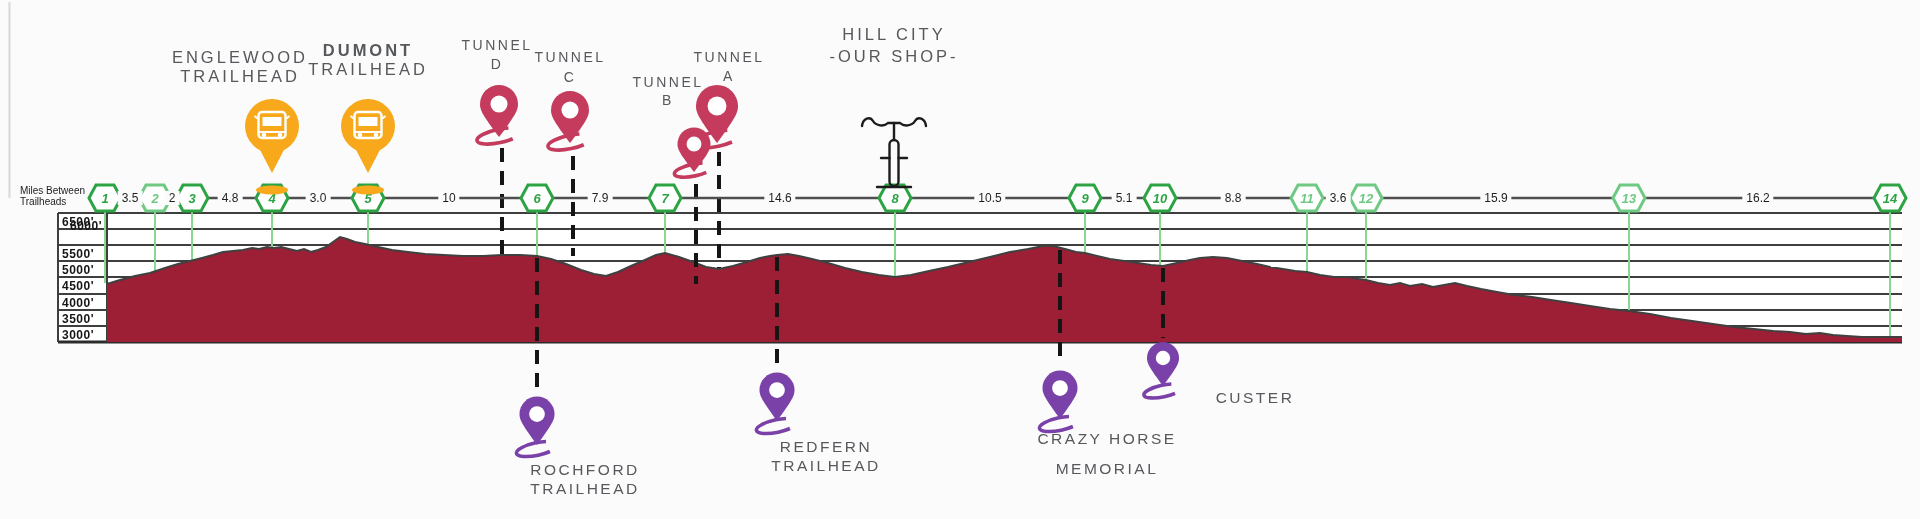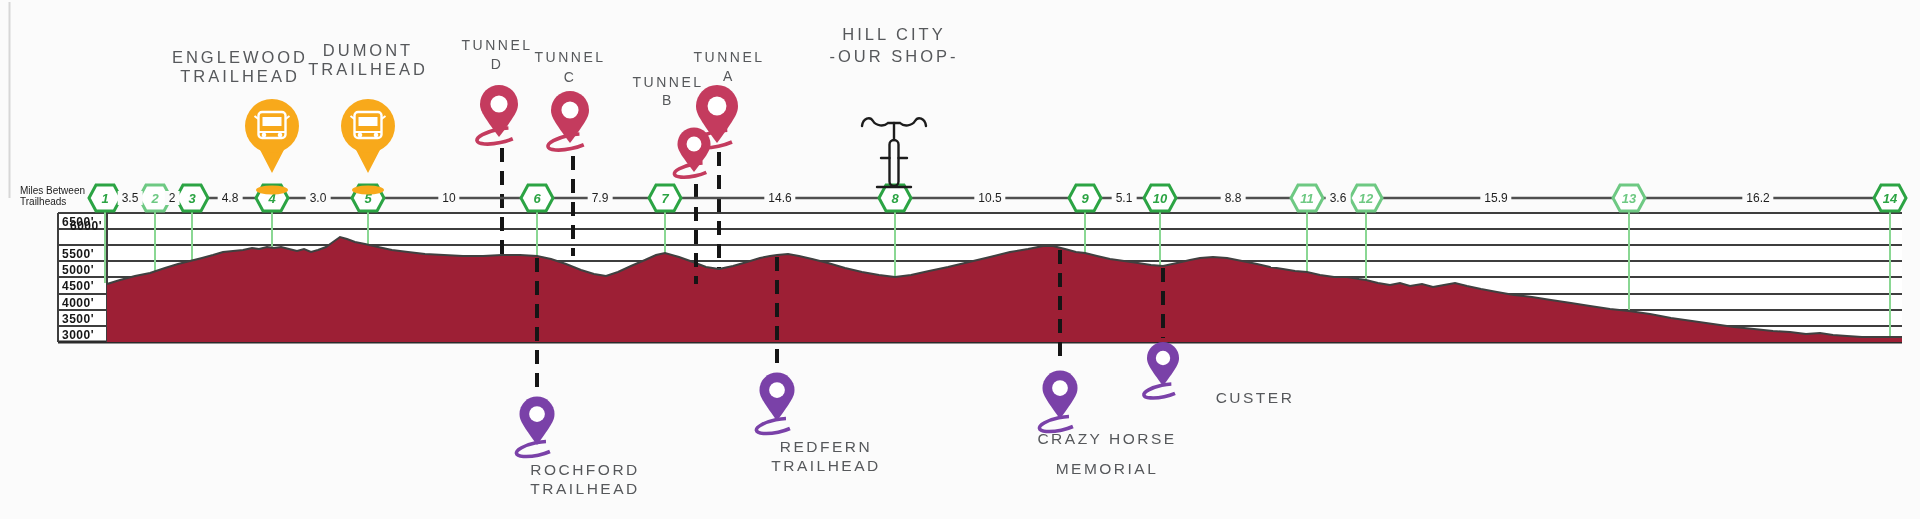--- a/index.html
+++ b/index.html
@@ -216,21 +216,21 @@
     <div class="elev" style="left: 62px; top: 215px; text-align: center;">6500'</div>
     <div class="elev" style="left: 62px; top: 219px; margin-left: 8px;">6000'</div>
     <div class="elev" style="left: 62px; top: 247px;">5500'</div>
     <div class="elev" style="left: 62px; top: 263px;">5000'</div>
     <div class="elev" style="left: 62px; top: 279px; text-align: center;">4500'</div>
     <div class="elev" style="left: 62px; top: 296px;">4000'</div>
     <div class="elev" style="left: 62px; top: 312px;">3500'</div>
     <div class="elev" style="left: 62px; top: 328px;">3000'</div>
     <div class="cap cap-lg" style="left: 240px; top: 48px;">ENGLEWOOD</div>
     <div class="cap cap-lg" style="left: 240px; top: 67px;">TRAILHEAD</div>
-    <div class="cap cap-lg" style="left: 368px; top: 41px;">DUMONT</div>
+    <div class="cap cap-lg" style="left: 368px; top: 41px; font-weight: bold;">DUMONT</div>
     <div class="cap cap-lg" style="left: 368px; top: 60px;">TRAILHEAD</div>
     <div class="cap cap-sm" style="left: 497px; top: 37px;">TUNNEL</div>
     <div class="cap cap-sm" style="left: 497px; top: 56px;">D</div>
     <div class="cap cap-sm" style="left: 570px; top: 49px;">TUNNEL</div>
     <div class="cap cap-sm" style="left: 570px; top: 69px;">C</div>
     <div class="cap cap-sm" style="left: 729px; top: 49px;">TUNNEL</div>
     <div class="cap cap-sm" style="left: 729px; top: 68px;">A</div>
     <div class="cap cap-sm" style="left: 668px; top: 74px;">TUNNEL</div>
     <div class="cap cap-sm" style="left: 668px; top: 92px;">B</div>
     <div class="cap cap-lg" style="left: 894px; top: 25px;">HILL CITY</div>

